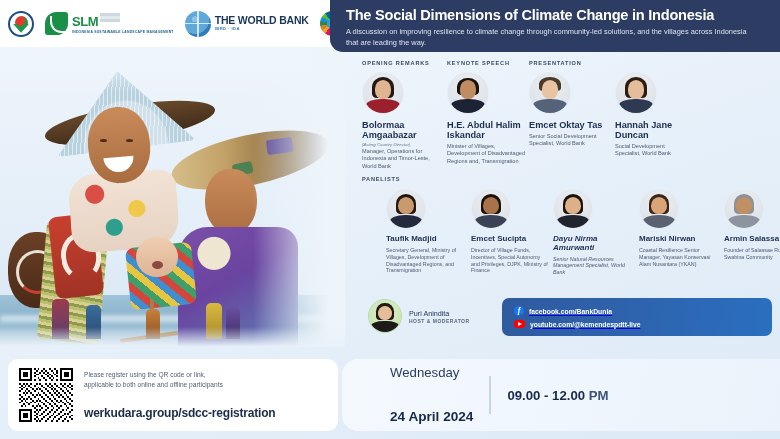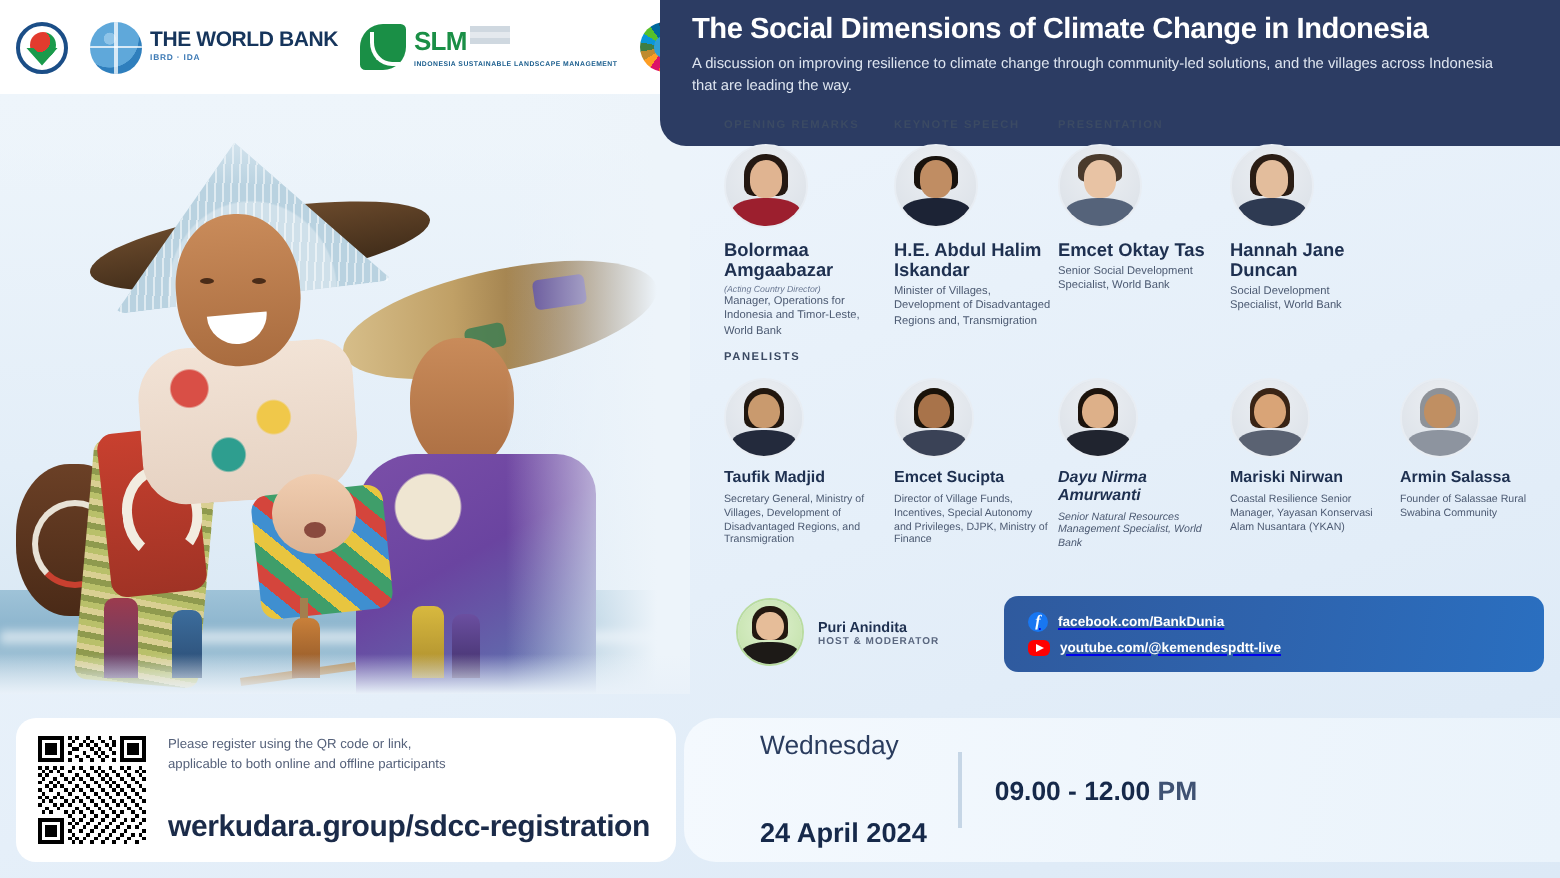--- a/index.html
+++ b/index.html
@@ -219,21 +219,21 @@
   
   .photo .fade-r{ position:absolute; top:0; right:0; width:92px; height:100%;
     background:linear-gradient(to right,rgba(238,245,251,0),#edf4fa 82%); }
   .photo .fade-t{ position:absolute; top:0; left:0; right:0; height:46px;
     background:linear-gradient(#eef5fb,rgba(238,245,251,0)); }
   .photo .fade-b{ position:absolute; bottom:0; left:0; right:0; height:20px;
     background:linear-gradient(rgba(238,245,251,0),#e9f1f9); }
 
   
   .header {
-    position:absolute; left:330px; top:0; width:450px; height:73px;
+    position:absolute; left:330px; top:0; width:450px; height:52px;
     background:#2c3c63; border-bottom-left-radius:13px;
     padding:7px 20px 0 16px; color:#fff;
   }
   .header h1{
     font-size:14.6px; font-weight:700; letter-spacing:-.25px; line-height:1.12;
   }
   .header p{
     font-size:7.4px; font-weight:400; line-height:1.45; margin-top:4px;
     color:#dde4ef; max-width:420px;
   }
@@ -269,29 +269,29 @@
   
   .g1{ position:absolute; top:0; left:0; width:420px; }
   .g1 .c{ position:absolute; }
   .g1 .avatar{ width:42px; height:42px; }
   .g1 .nm{ font-size:9.2px; }
   .g1 .rl{ font-size:5.6px; }
   .g1 .sub-it{ font-size:4.4px; }
 
   
   .g2{ position:absolute; top:127px; left:0; width:420px; }
-  .g2 .c{ position:absolute; }
+  .g2 .c{ position:absolute;margin-left:24px; }
   .g2 .avatar{ width:40px; height:40px; }
   .g2 .nm{ font-size:8px; }
   .g2 .rl{ font-size:5.3px; }
 
   
   .host{ position:absolute; left:8px; top:239px; display:flex; align-items:center; gap:7px;}
   .host .avatar{ width:34px; height:34px; border:1.5px solid #b9dca0; }
-  .host .hn{ font-size:7.2px; font-weight:700; color:#1e3050; }
+  .host .hn{ font-size:7.2px; font-weight:400; color:#1e3050; }
   .host .hr{ font-size:5px; font-weight:700; color:#5b6880; letter-spacing:.5px;}
 
   
   .live{
     position:absolute; left:142px; top:238px; width:270px; height:38px;
     background:linear-gradient(100deg,#2f5a9e 0%,#2e63ad 48%,#2a6fc0 100%);
     border-radius:7px; display:flex; align-items:center; padding:0 12px; gap:14px;
   }
   .live-t{ font-size:12.4px; font-weight:800; color:#fff; line-height:1.02; letter-spacing:-.2px;}
   .live-links{ display:flex; flex-direction:column; gap:4px; }
@@ -304,27 +304,27 @@
     border-left:4px solid #fff; border-top:2px solid transparent; border-bottom:2px solid transparent;}
 
   
   .bottom{
     position:absolute; left:8px; bottom:8px; width:330px; height:72px;
     background:#ffffff; border-radius:10px;
     display:flex; align-items:center; gap:11px; padding:0 11px;
   }
   .qr{ width:54px; height:54px; flex:0 0 auto; background:#fff; position:relative;}
   .reg-1{ font-size:6.6px; color:#55617a; line-height:1.5; }
-  .reg-2{ font-size:15px; font-weight:700; color:#1b2b49; margin-top:17px; letter-spacing:-.2px;}
+  .reg-2{ font-size:12px; font-weight:700; color:#1b2b49; margin-top:17px; letter-spacing:-.2px;}
 
   .infobar{
     position:absolute; right:0; bottom:8px; width:438px; height:72px;
     background:linear-gradient(100deg,#f4f9fe,#eaf3fb);
     border-top-left-radius:16px; border-bottom-left-radius:16px;
-    display:flex; align-items:center; padding-left:22px; gap:0;
+    display:flex; align-items:center; padding-left:32px; gap:0;
   }
   .blk{ padding:0 16px; }
   .blk .l1{ font-size:13.2px; color:#2a3c5e; font-weight:400; line-height:1.18;}
   .blk .l2{ font-size:13.6px; color:#16294a; font-weight:700; line-height:1.18;margin-top:28px;}
   .blk.b2 .l1{ font-weight:700; color:#16294a; }
   .blk.b2 .l2{ font-weight:400; color:#2a3c5e; }
   .divider{ width:1px; height:38px; background:#c6d6e6; }
   .time{ font-size:13.2px; color:#16294a; font-weight:700; padding-left:16px;}
   .time em{ font-style:normal; font-weight:700; color:#3f5273; }
 </style>
@@ -374,34 +374,34 @@
     <div class="fade-b"></div>
   </div>
 
   <div class="logo-bar">
 
     <div class="logo">
       <div class="seal"></div>
     </div>
 
     <div class="logo">
+      <div class="slm-leaf"></div>
+      <div class="slm-text">
+        <div>
+          <span class="slm-main">SLM</span><span class="slm-strip"></span>
+        </div>
+        <div class="slm-sub">INDONESIA SUSTAINABLE LANDSCAPE MANAGEMENT</div>
+      </div>
+    </div>
+
+    <div class="logo">
       <div class="wb-globe"></div>
       <div class="wb-text">
         <div class="wb-main">THE WORLD BANK</div>
         <div class="wb-sub">IBRD · IDA</div>
-      </div>
-    </div>
-
-    <div class="logo">
-      <div class="slm-leaf"></div>
-      <div class="slm-text">
-        <div>
-          <span class="slm-main">SLM</span><span class="slm-strip"></span>
-        </div>
-        <div class="slm-sub">INDONESIA SUSTAINABLE LANDSCAPE MANAGEMENT</div>
       </div>
     </div>
 
     <div class="logo">
       <div class="sdg-wheel"></div>
     </div>
 
     <div class="logo">
       <div class="desa"><span>Desa</span><span class="b">B</span><span>isa</span></div>
     </div>

